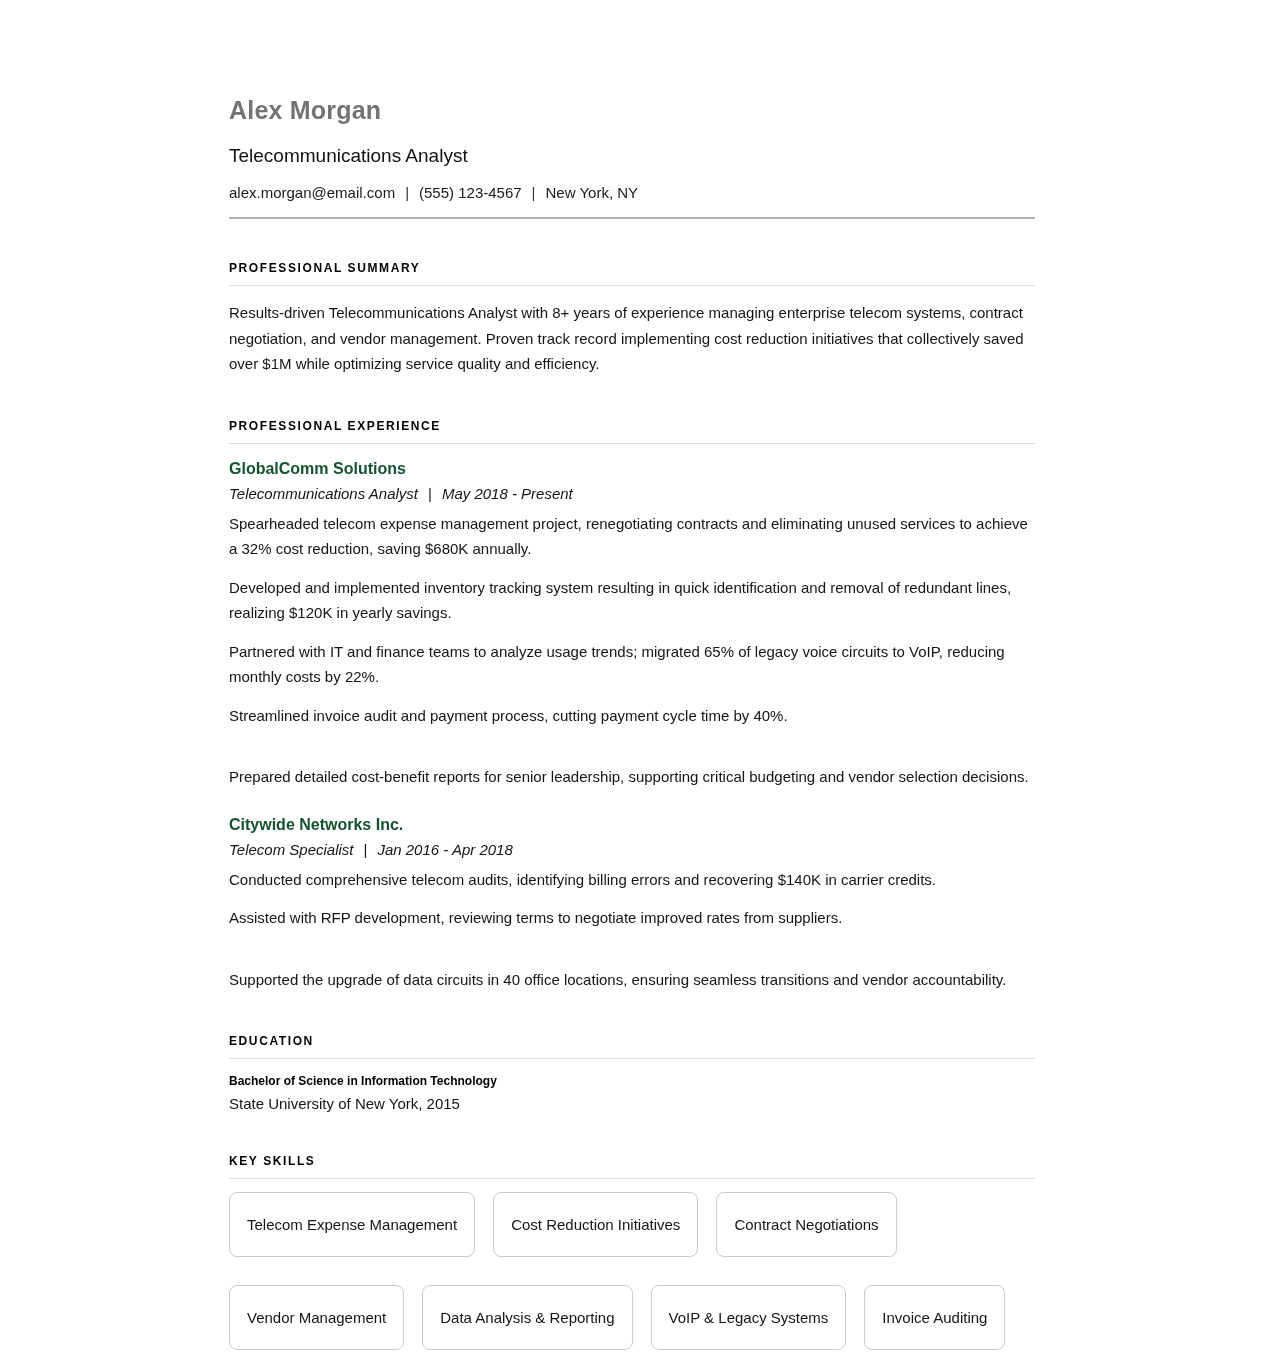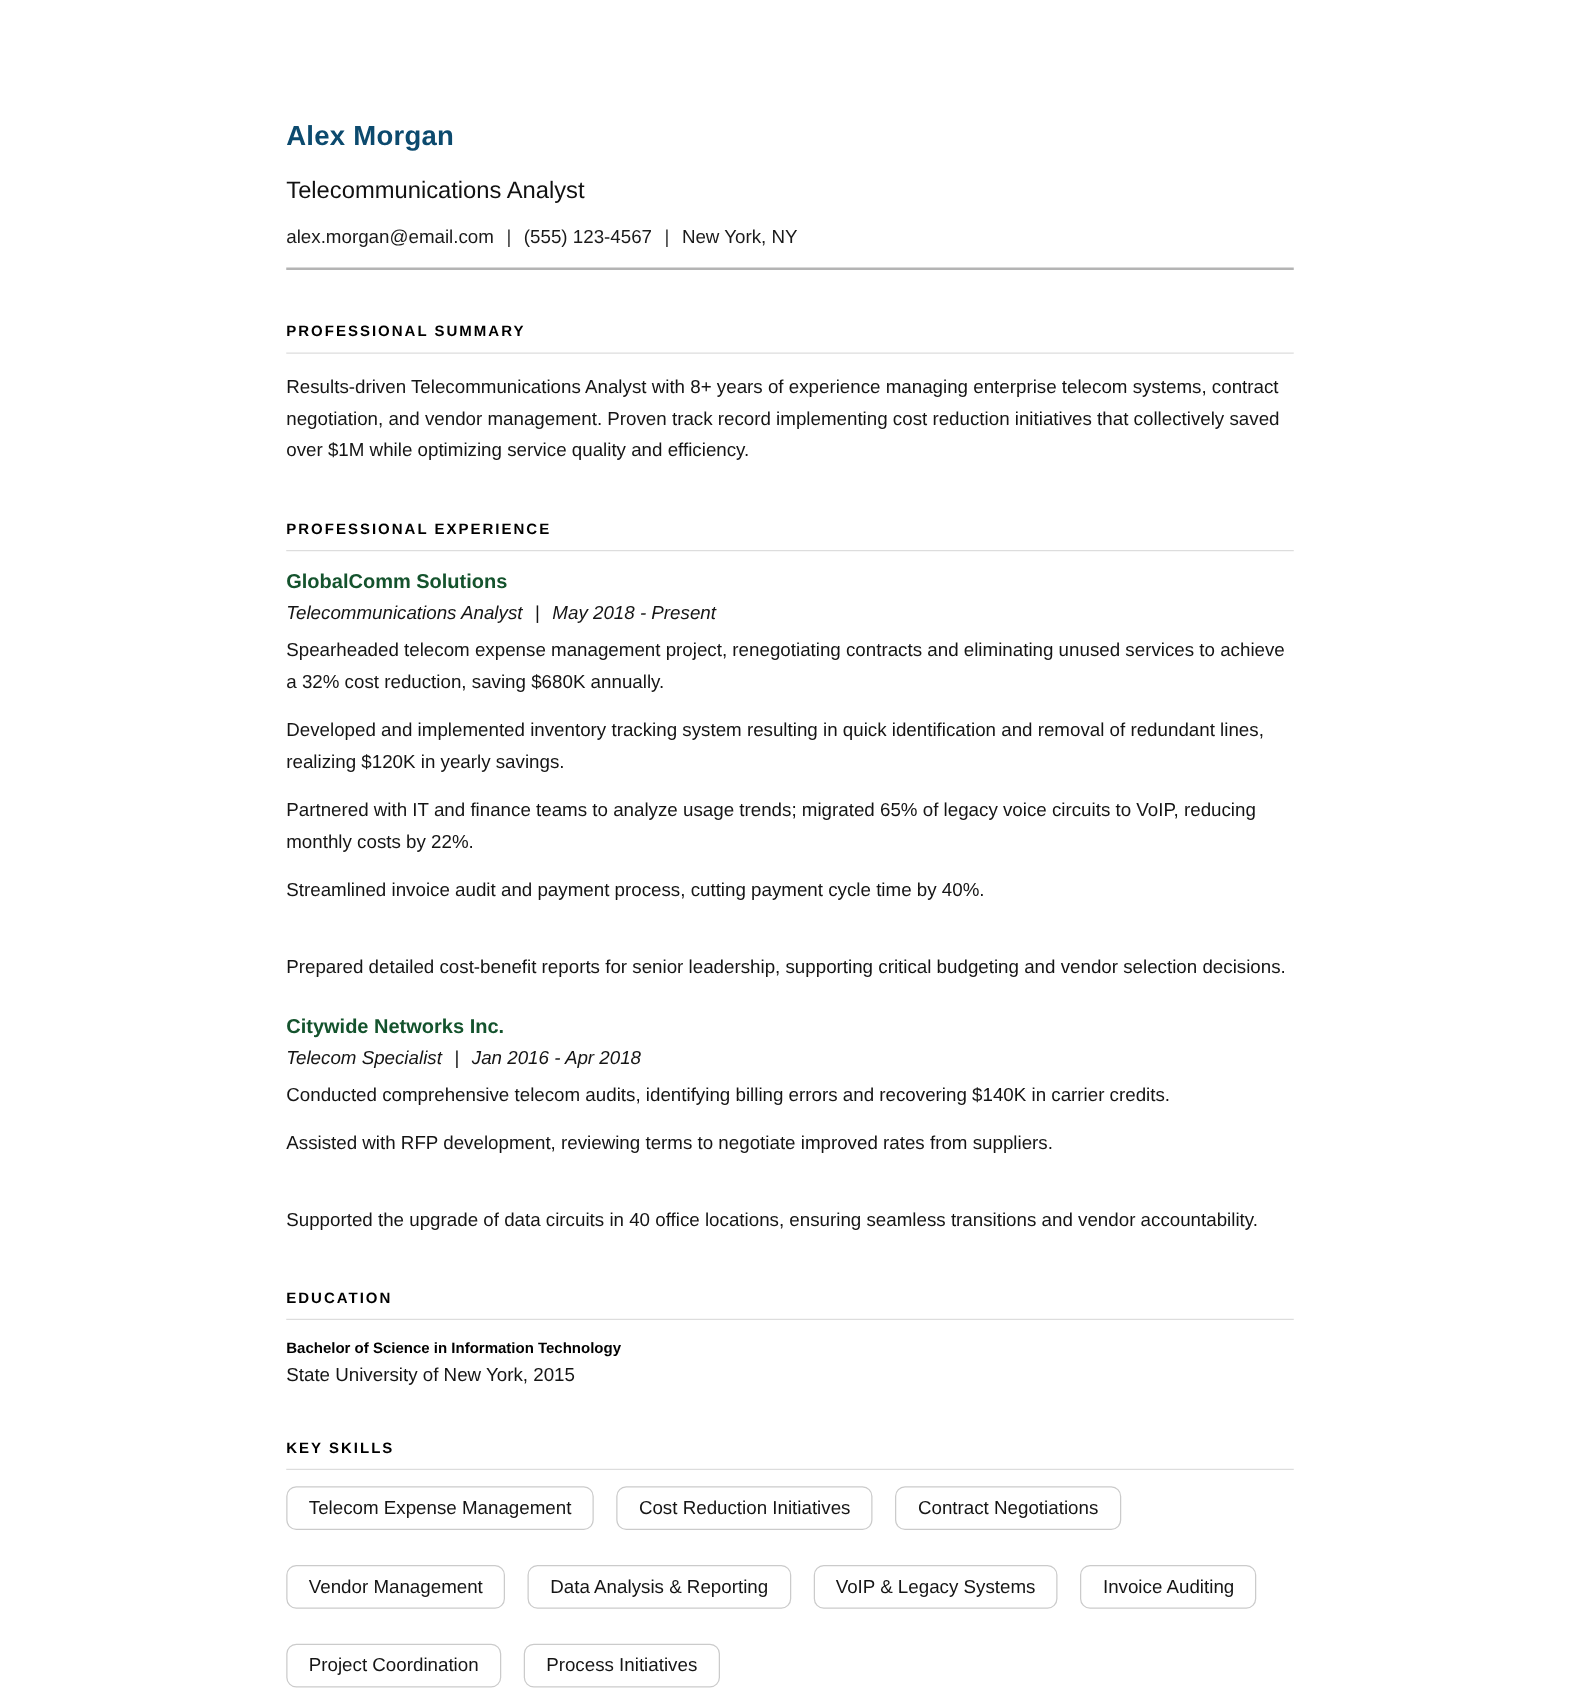--- a/index.html
+++ b/index.html
@@ -18,25 +18,25 @@
   }
   .content {
     width: 806px;
     margin-left: 229px;
     padding-top: 96px;
     padding-bottom: 60px;
   }
 
   
   .name {
-    font-size: 22px;
+    font-size: 25px;
     font-weight: bold;
     margin: 0;
     letter-spacing: 0.2px;
-    color: #0c4a6e;
+    color: #737373;
   }
   .job-title {
     font-size: 19px;
     margin-top: 20px;
     color: #111111;
   }
   .contact-line {
     font-size: 15px;
     margin-top: 17px;
     color: #1a1a1a;
@@ -110,21 +110,21 @@
   .chips {
     margin-top: 13px;
     display: flex;
     flex-wrap: wrap;
     column-gap: 18px;
     row-gap: 28px;
     max-width: 806px;
   }
   .chip {
     font-size: 15px;
-    padding: 8px 17px;
+    padding: 23px 17px;
     border: 1px solid #cbcbcb;
     border-radius: 8px;
     background: #ffffff;
     color: #151515;
     white-space: nowrap;
   }
 </style>
 </head>
 <body>
 

